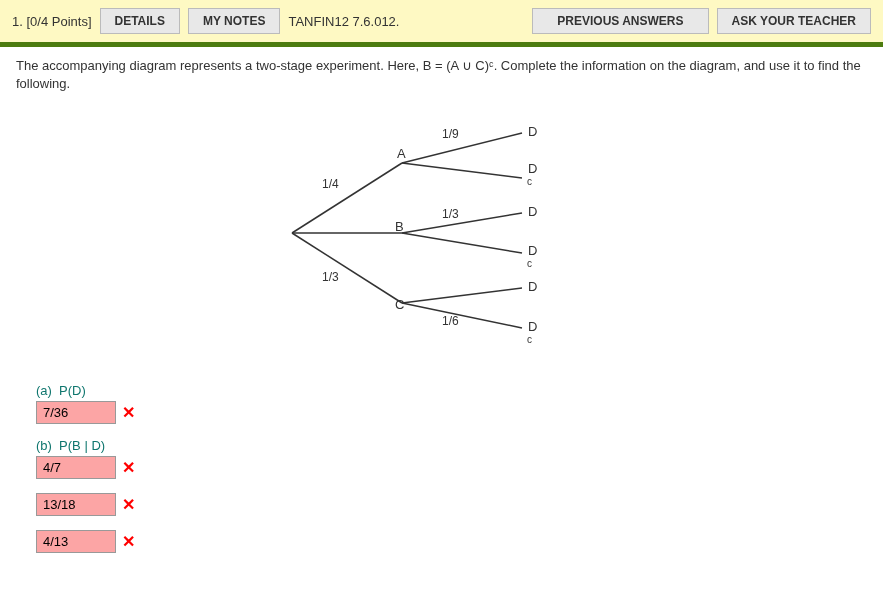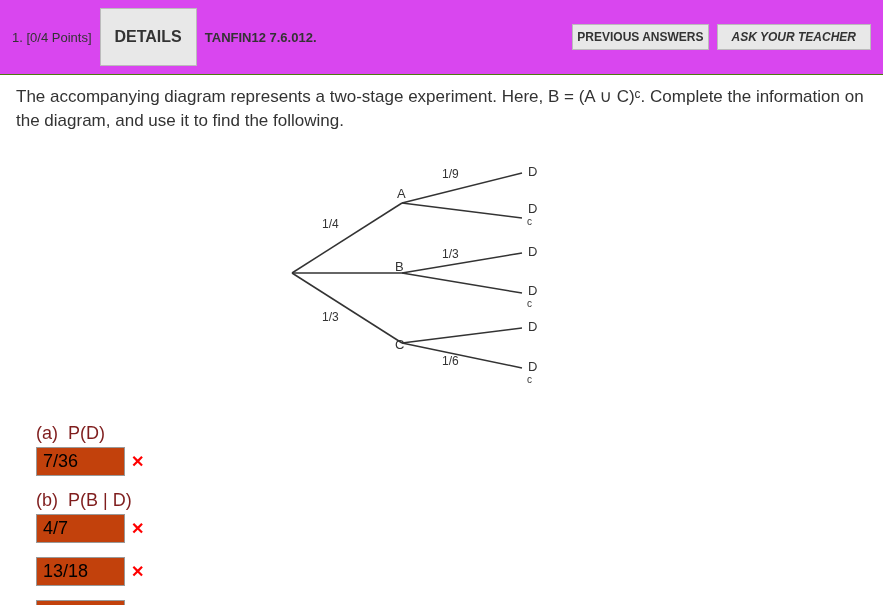--- a/index.html
+++ b/index.html
@@ -8,129 +8,129 @@
       font-size: 13px;
       background: #f0f0f0;
       width: 883px;
       min-height: 605px;
       overflow: hidden;
     }
     .header {
       display: flex;
       align-items: center;
       padding: 8px 12px;
-      background: #d946ef;
-      border-bottom: 1px solid #4d7c0f;
+      background: #fef9c3;
+      border-bottom: 5px solid #4d7c0f;
       gap: 8px;
     }
     .header-left {
       display: flex;
       align-items: center;
       gap: 8px;
       flex: 1;
     }
     .points-label {
       font-size: 13px;
       color: #333;
       white-space: nowrap;
     }
     .tab-btn {
-      padding: 19px 14px;
+      padding: 5px 14px;
       background: #e8e8e8;
       border: 1px solid #bbb;
       cursor: pointer;
-      font-size: 16px;
+      font-size: 12px;
       font-weight: bold;
       color: #333;
     }
     .problem-id {
       font-size: 13px;
-      font-weight: bold;
+      font-weight: normal;
       color: #333;
       text-align: right;
     }
     .header-right {
       display: flex;
       align-items: center;
       gap: 8px;
     }
     .prev-answers-btn {
-      padding: 5px 4px;
+      padding: 5px 24px;
       background: #e8e8e8;
       border: 1px solid #bbb;
       cursor: pointer;
       font-size: 12px;
       font-weight: bold;
       color: #333;
     }
     .ask-teacher-btn {
       padding: 5px 14px;
       background: #e8e8e8;
       border: 1px solid #bbb;
       cursor: pointer;
       font-size: 12px;
       font-weight: bold;
       color: #333;
-      font-style: italic;
     }
     .main-content {
       background: white;
       padding: 10px 16px;
       min-height: 570px;
     }
     .problem-desc {
-      font-size: 17px;
+      font-size: 13px;
       color: #333;
       margin-bottom: 10px;
       line-height: 1.4;
     }
     .diagram-area {
       display: flex;
       justify-content: center;
       margin: 10px 0 20px 0;
     }
     svg.tree-diagram {
       overflow: visible;
     }
     .answers-area {
       padding: 0 20px;
     }
     .answer-row {
       margin-bottom: 14px;
     }
     .answer-label {
-      font-size: 18px;
-      color: #7f1d1d;
+      font-size: 13px;
+      color: #0f766e;
       margin-bottom: 3px;
     }
     .answer-input-row {
       display: flex;
       align-items: center;
       gap: 6px;
     }
     .answer-input {
       border: 1px solid #999;
       padding: 3px 6px;
-      font-size: 18px;
-      width: 89px;
-      background: #c2410c;
+      font-size: 13px;
+      width: 80px;
+      background: #fca5a5;
     }
     .x-mark {
       color: red;
       font-size: 16px;
       font-weight: bold;
     }
   </style>
 </head>
 <body>
 
 <div class="header">
   <div class="header-left">
     <span class="points-label">1. [0/4 Points]</span>
     <button class="tab-btn">DETAILS</button>
+    <button class="tab-btn">MY NOTES</button>
     <span class="problem-id">TANFIN12 7.6.012.</span>
   </div>
   <div class="header-right">
     <button class="prev-answers-btn">PREVIOUS ANSWERS</button>
     <button class="ask-teacher-btn">ASK YOUR TEACHER</button>
   </div>
 </div>
 
 <div class="main-content">
   <p class="problem-desc">The accompanying diagram represents a two-stage experiment. Here, B = (A ∪ C)ᶜ. Complete the information on the diagram, and use it to find the following.</p>

